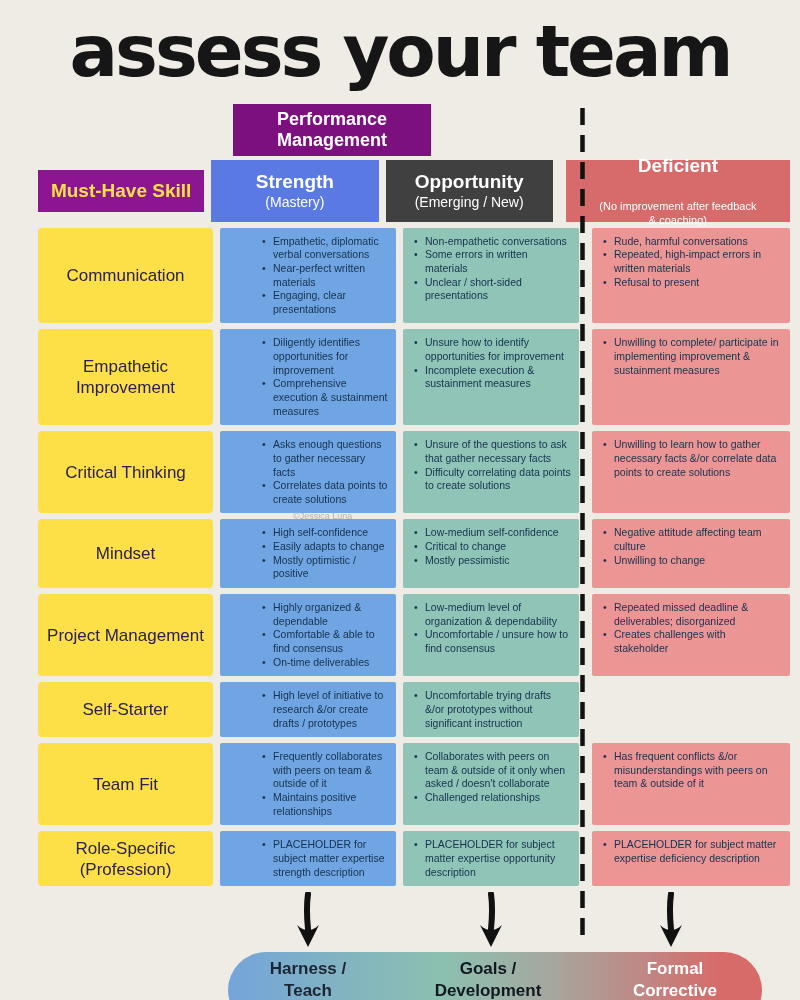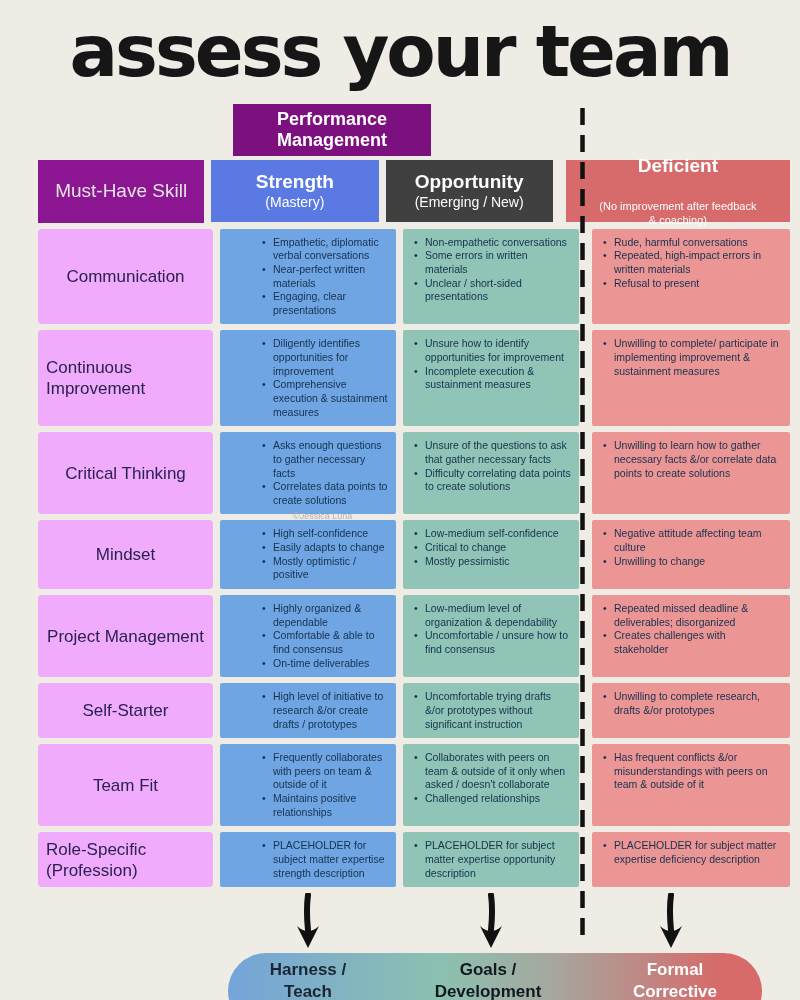--- a/index.html
+++ b/index.html
@@ -29,39 +29,39 @@
     font-weight: bold; font-size: 20px;
   }
   .pm-box {
     width: 198px; height: 52px; background: #7d107f; color: #fff;
     margin-left: 13px; display: flex; align-items: center; justify-content: center;
     font-weight: bold; font-size: 18px; text-align: center; line-height: 1.15;
     padding: 0 14px;
   }
   .hdr-row-b { display: flex; margin-top: 4px; }
   .mh-box {
-    width: 175px; height: 63px; align-self: center; background: #8c1591; color: #e5e5e5;
+    width: 175px; height: 42px; align-self: center; background: #8c1591; color: #fde047;
     display: flex; align-items: center; justify-content: center;
-    font-weight: normal; font-size: 19px;
+    font-weight: bold; font-size: 19px;
   }
   .colhdr {
     height: 62px; display: flex; flex-direction: column; align-items: center;
     justify-content: center; color: #fff; text-align: center; line-height: 1.2;
   }
   .colhdr .col-title { font-weight: bold; font-size: 19px; }
   .colhdr .col-sub { font-size: 14px; }
   .colhdr.deficient .col-sub { font-size: 11px; width: 160px; }
   .colhdr.strength   { width: 176px; margin-left: 7px;  background: #5a79e3; }
   .colhdr.opportunity{ width: 176px; margin-left: 7px;  background: #404040; }
   .colhdr.deficient  { width: 236px; margin-left: 13px; background: #d76a6a; gap: 23px; }
   .row { display: flex; margin-top: 6px; align-items: stretch; }
   .cell { border-radius: 2px; }
   .cell.skill {
-    width: 175px; background: #f0abfc; border-radius: 4px;
-    display: flex; align-items: center; justify-content: center; 
+    width: 175px; background: #fde047; border-radius: 4px;
+    display: flex; align-items: center; justify-content: center; text-align: center;
     font-size: 17px; color: #2b2150; line-height: 1.25; padding: 4px 8px;
   }
   .cell.strength   { width: 176px; margin-left: 7px;  background: #6fa5e2; padding-left: 31px; }
   .cell.opportunity{ width: 176px; margin-left: 7px;  background: #8fc4b6; }
   .cell.deficient  { width: 198px; margin-left: 13px; background: #eb9595; }
   .cell ul { list-style: none; padding: 7px 8px 7px 10px; min-height: 54px; }
   .cell li {
     position: relative; padding-left: 12px;
     font-size: 10.5px; line-height: 1.3; color: #16314e; font-weight: 500;
   }
@@ -141,21 +141,21 @@
     <div class="cell deficient">
           <ul>
             <li>Rude, harmful conversations</li>
             <li>Repeated, high-impact errors in written materials</li>
             <li>Refusal to present</li>
           </ul>
         </div>
   </div>
 
   <div class="row">
-    <div class="cell skill">Continuous Improvement</div>
+    <div class="cell skill">Empathetic Improvement</div>
     <div class="cell strength">
           <ul>
             <li>Diligently identifies opportunities for improvement</li>
             <li>Comprehensive execution &amp; sustainment measures</li>
           </ul>
         </div>
     <div class="cell opportunity">
           <ul>
             <li>Unsure how to identify opportunities for improvement</li>
             <li>Incomplete execution &amp; sustainment measures</li>
@@ -239,25 +239,20 @@
   <div class="row">
     <div class="cell skill">Self-Starter</div>
     <div class="cell strength">
           <ul>
             <li>High level of initiative to research &amp;/or create drafts / prototypes</li>
           </ul>
         </div>
     <div class="cell opportunity">
           <ul>
             <li>Uncomfortable trying drafts &amp;/or prototypes without significant instruction</li>
-          </ul>
-        </div>
-    <div class="cell deficient">
-          <ul>
-            <li>Unwilling to complete research, drafts &amp;/or prototypes</li>
           </ul>
         </div>
   </div>
 
   <div class="row">
     <div class="cell skill">Team Fit</div>
     <div class="cell strength">
           <ul>
             <li>Frequently collaborates with peers on team &amp; outside of it</li>
             <li>Maintains positive relationships</li>

